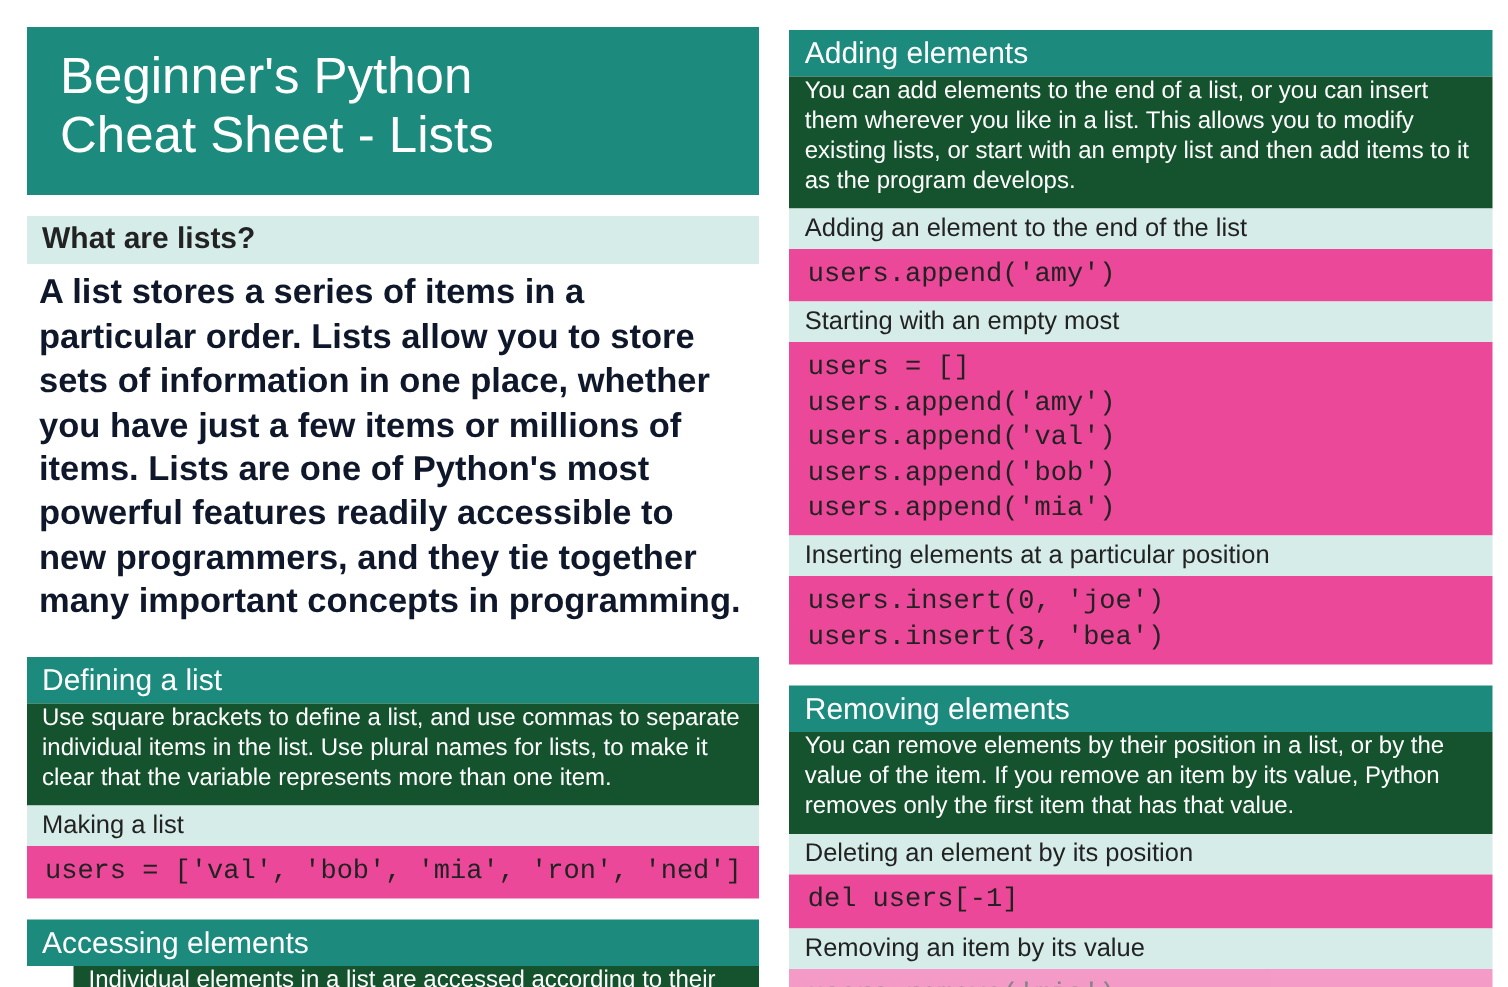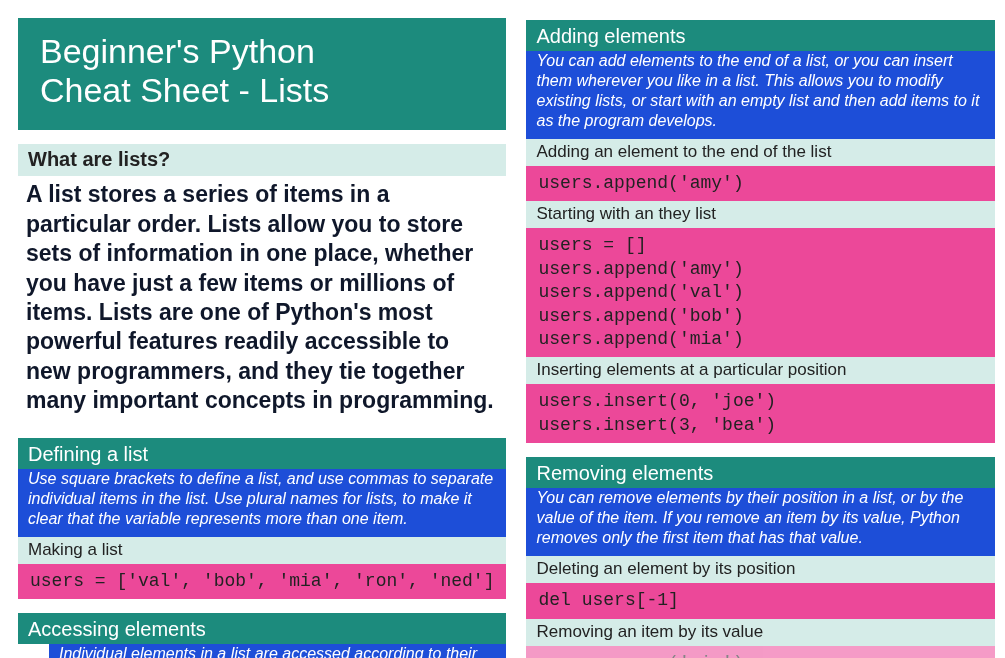--- a/index.html
+++ b/index.html
@@ -38,23 +38,22 @@
     font-weight: bold;
   }
   .section-head-dark {
     background: #1c8b7d;
     color: #ffffff;
     font-size: 20px;
     font-weight: 400;
     padding: 5px 28px 3px 10px;
   }
   .section-intro-dark {
-    background: #1d4ed8;
+    background: #14532d;
     color: #ffffff;
-    font-style: italic;
     font-size: 16px;
     line-height: 1.25;
     padding: 0 10px 8px 10px;
   }
   .sub-head {
     background: #d5ece8;
     color: #222;
     font-size: 17px;
     font-weight: 400;
     padding: 3px 10px 4px 10px;
@@ -95,21 +94,21 @@
 </div>
 
 <div class="col col2">
 
   <div class="section-head-dark">Adding elements</div>
   <div class="section-intro-dark">You can add elements to the end of a list, or you can insert them wherever you like in a list. This allows you to modify existing lists, or start with an empty list and then add items to it as the program develops.</div>
 
   <div class="sub-head">Adding an element to the end of the list</div>
   <div class="code-block">users.append('amy')</div>
 
-  <div class="sub-head">Starting with an they list</div>
+  <div class="sub-head">Starting with an empty most</div>
   <div class="code-block">users = []
 users.append('amy')
 users.append('val')
 users.append('bob')
 users.append('mia')</div>
 
   <div class="sub-head">Inserting elements at a particular position</div>
   <div class="code-block mb">users.insert(0, 'joe')
 users.insert(3, 'bea')</div>
 

